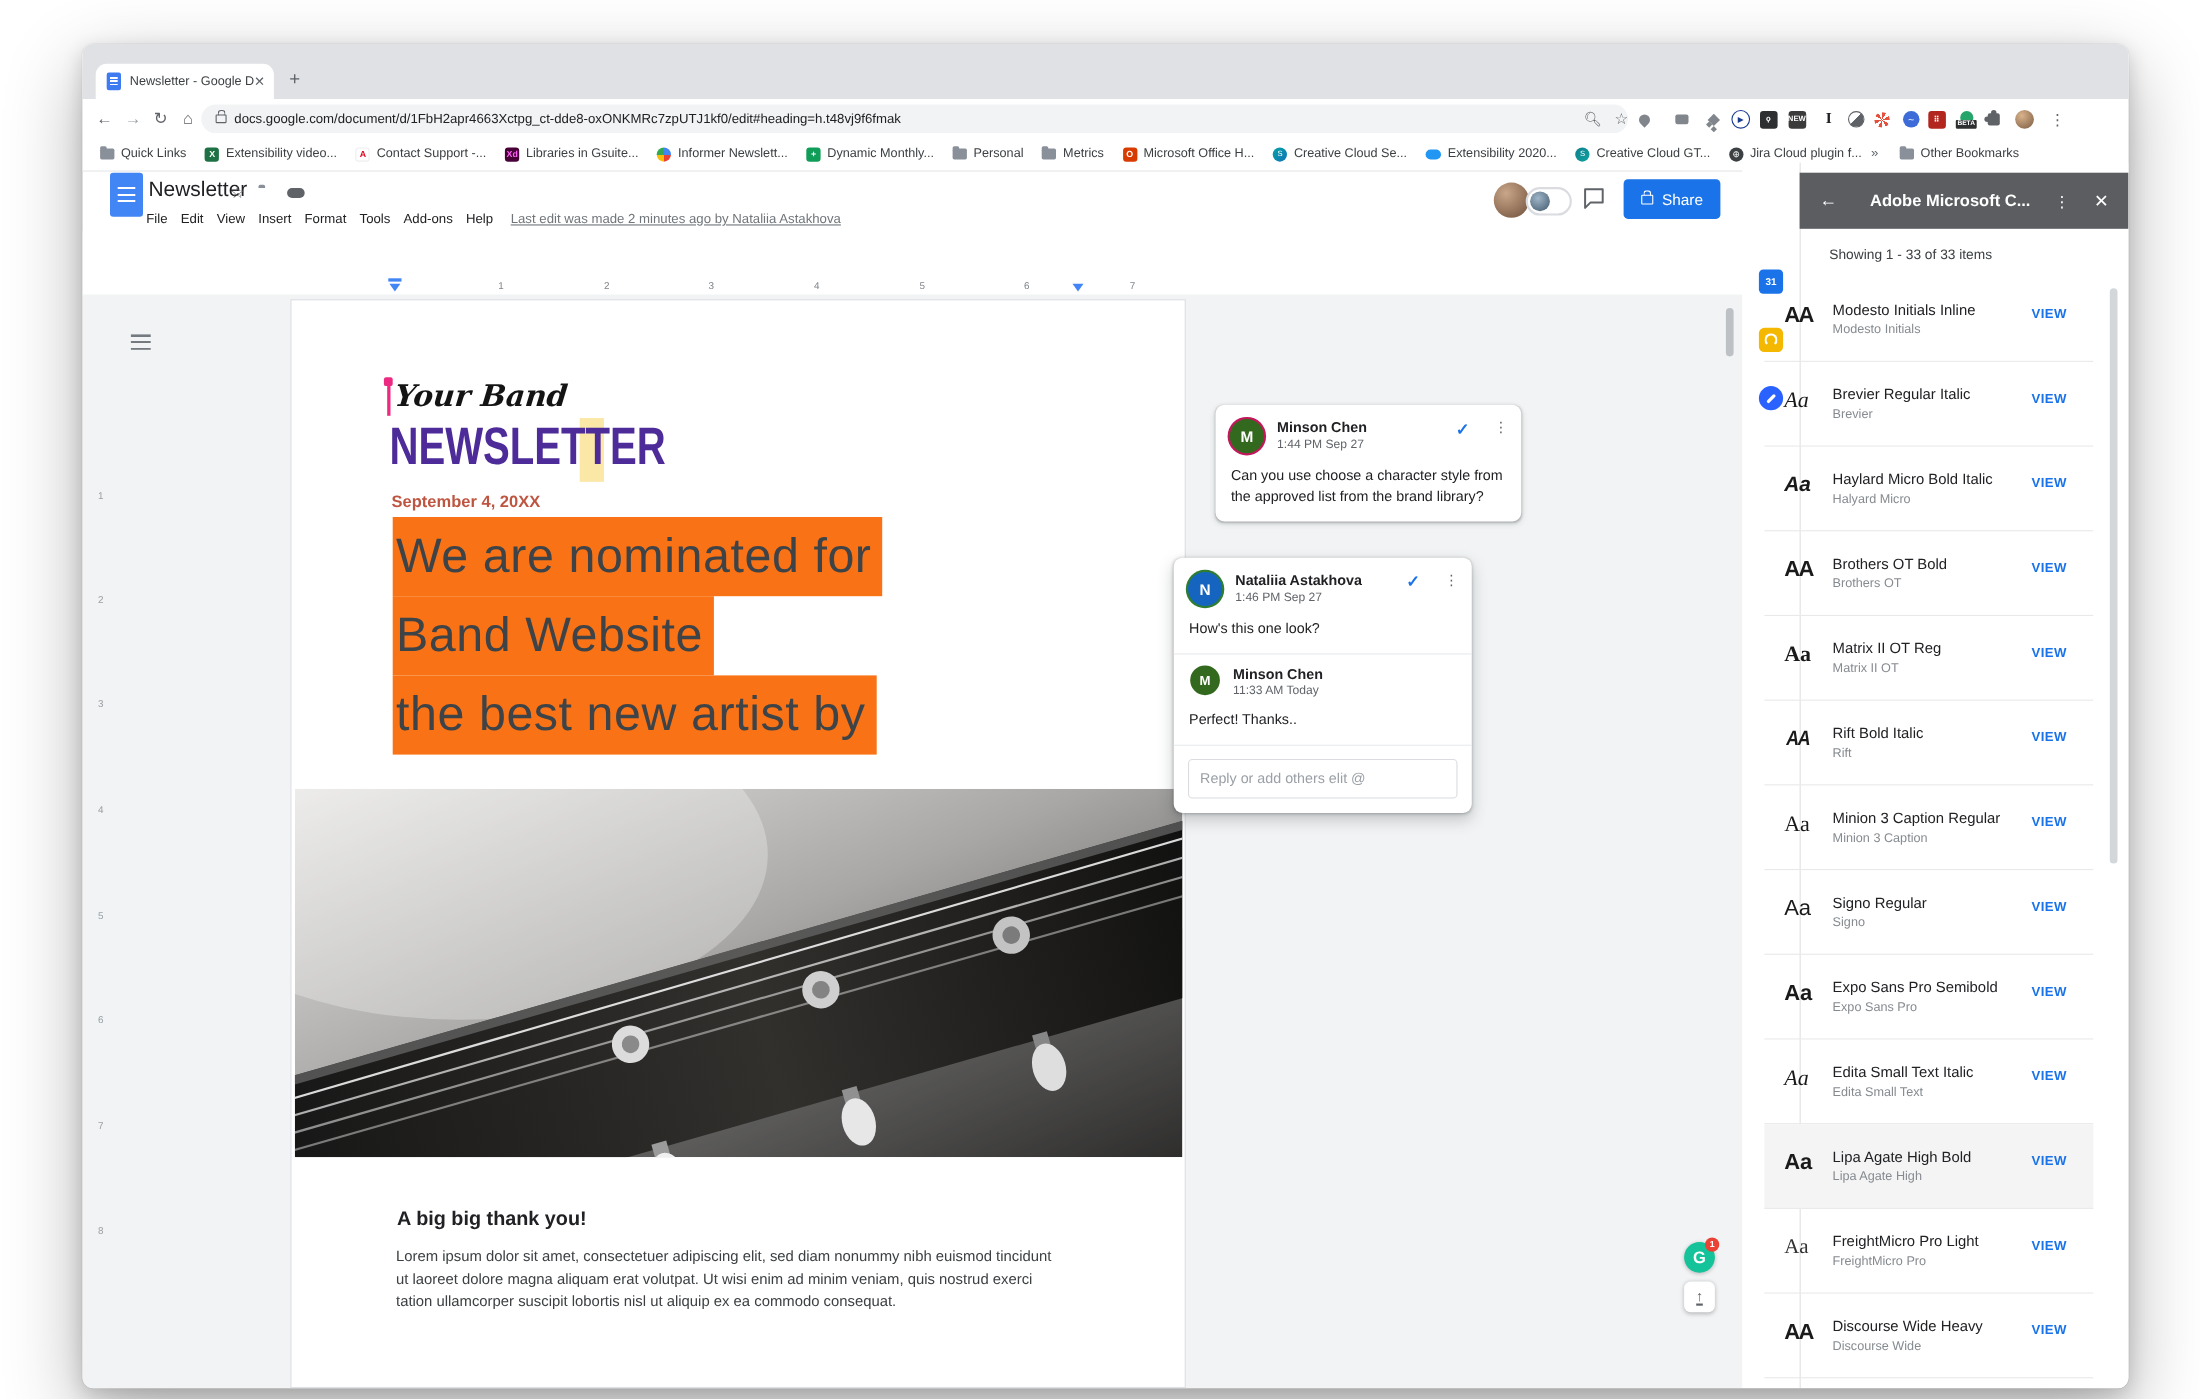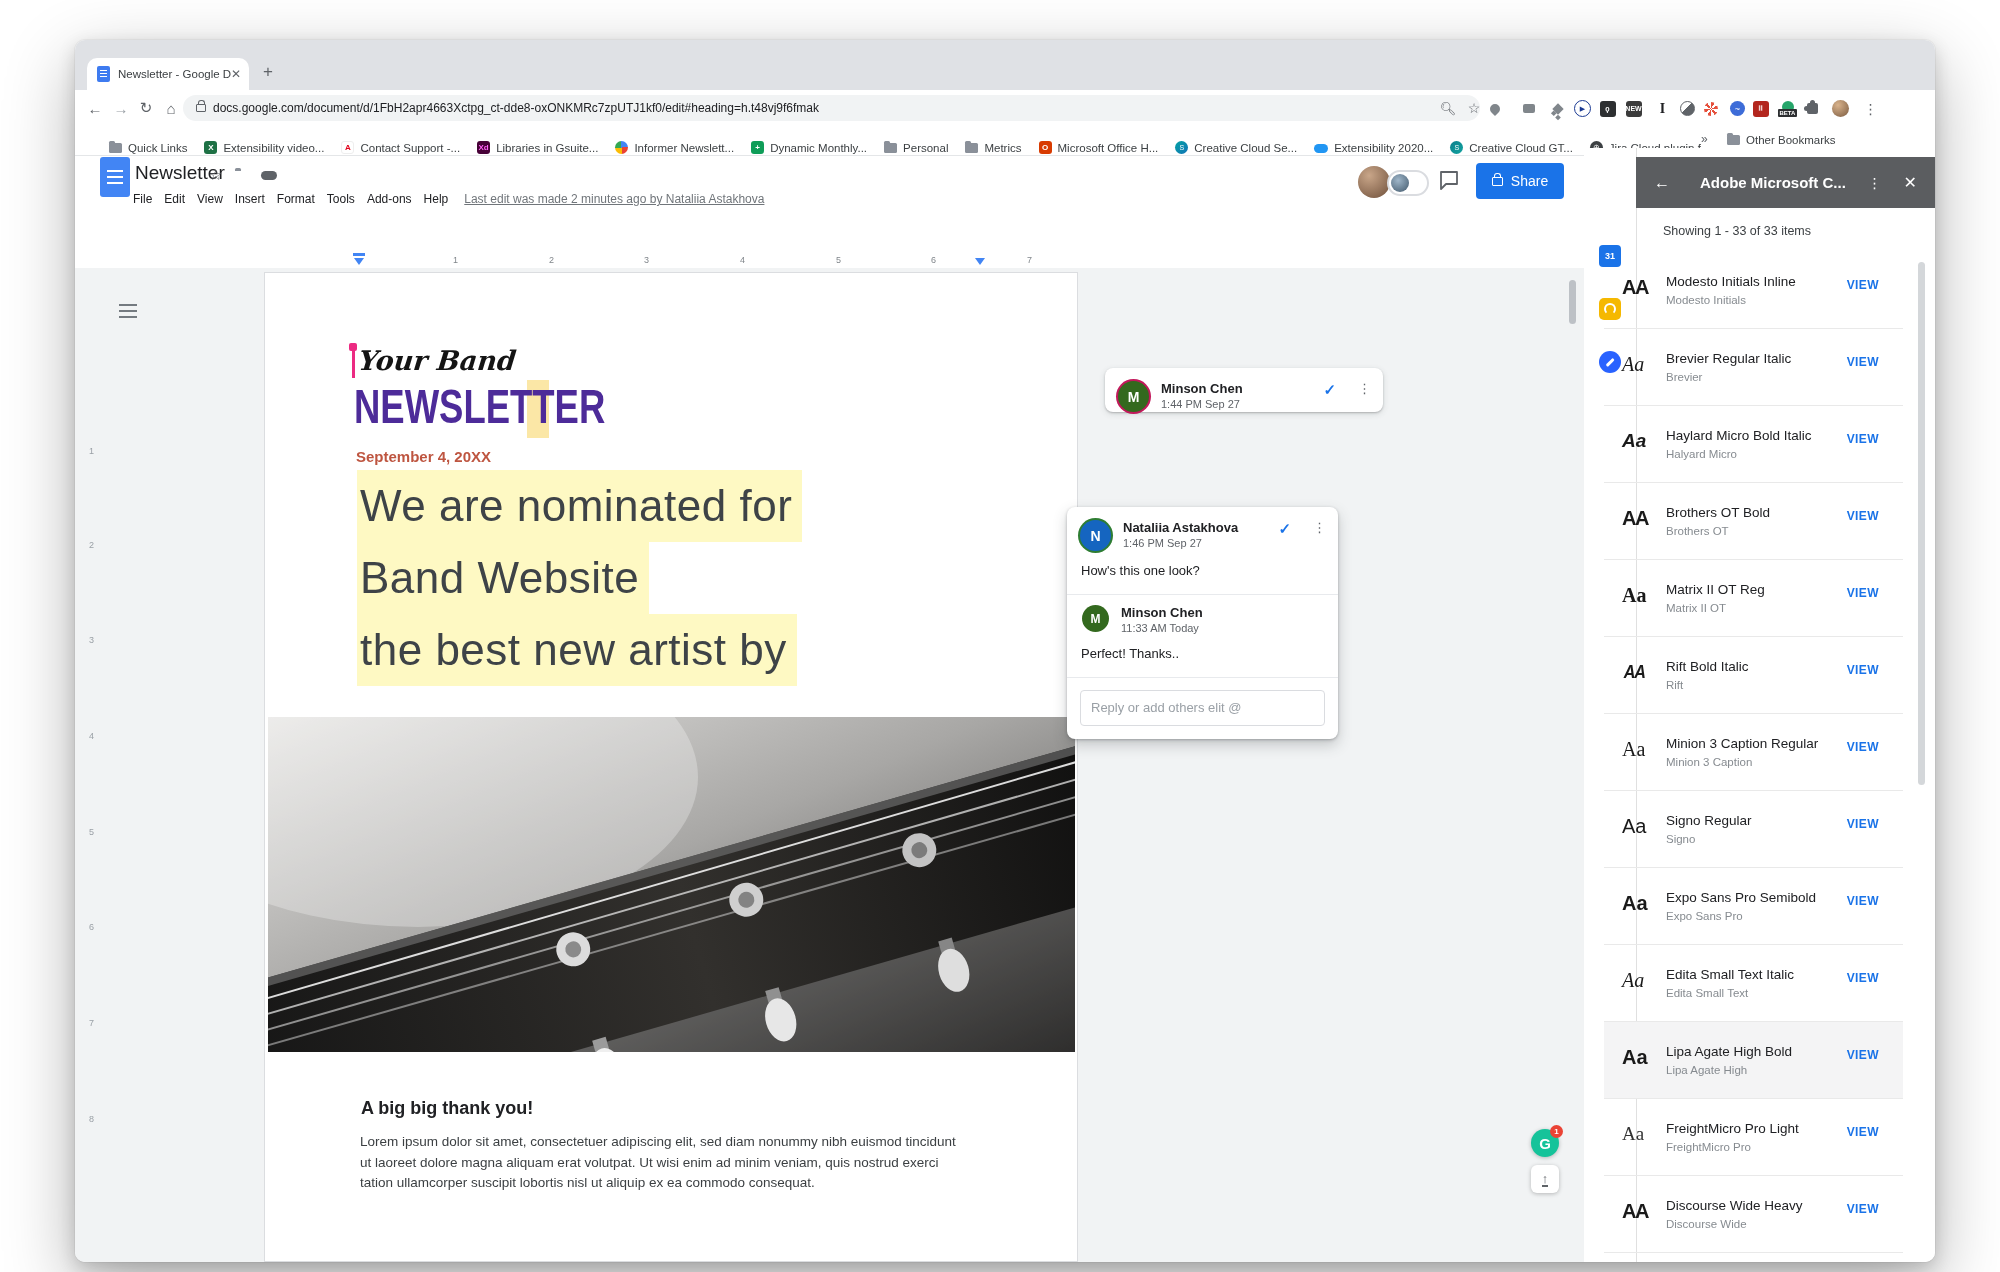--- a/index.html
+++ b/index.html
@@ -19,21 +19,21 @@
   .urlrow{position:absolute;left:0;top:50px;width:1860px;height:36px;background:#fff;}
   .navic{position:absolute;top:0;height:36px;width:24px;display:flex;align-items:center;justify-content:center;color:#5F6368;font-size:15px;}
   .pill{position:absolute;left:108px;top:5px;width:1297px;height:26px;background:#F1F3F4;border-radius:13px;}
   .urltext{position:absolute;left:30px;top:6px;font-size:12px;color:#202124;white-space:nowrap;}
   .lock{position:absolute;left:13px;top:9px;width:8px;height:6px;border:1.4px solid #5F6368;border-radius:1px;}
   .lock::before{content:"";position:absolute;left:0.5px;top:-5px;width:5px;height:4px;border:1.4px solid #5F6368;border-bottom:none;border-radius:3px 3px 0 0;}
   .pillic{position:absolute;top:0;height:26px;width:20px;display:flex;align-items:center;justify-content:center;color:#5F6368;font-size:13px;}
   .ext{position:absolute;top:9px;width:19px;height:19px;display:flex;align-items:center;justify-content:center;font-size:12px;color:#5F6368;}
   .badge-sq{width:16px;height:16px;border-radius:3px;display:flex;align-items:center;justify-content:center;color:#fff;font-size:7px;font-weight:bold;}
   .bkbar{position:absolute;left:0;top:86px;width:1860px;height:29px;background:#fff;border-bottom:1px solid #E4E6E8;}
-  .bklist{position:absolute;left:34px;top:0;height:28px;display:flex;align-items:flex-end;gap:17px;}
+  .bklist{position:absolute;left:16px;top:0;height:28px;display:flex;align-items:center;gap:17px;}
   .bm{display:flex;align-items:center;gap:6px;font-size:11.5px;color:#3C4043;white-space:nowrap;}
   .fold{width:13px;height:10px;background:#8A9099;border-radius:1.5px;position:relative;}
   .fold::before{content:"";position:absolute;left:0;top:-2.5px;width:6px;height:3px;background:#8A9099;border-radius:1.5px 1.5px 0 0;}
   .fvsq{width:13px;height:13px;border-radius:3px;display:flex;align-items:center;justify-content:center;color:#fff;font-size:8px;font-weight:bold;}
   
   .docicon{position:absolute;left:25px;top:117px;width:30px;height:40px;background:#4285F4;border-radius:3px;}
   .docicon::after{content:"";position:absolute;left:7px;top:13px;width:16px;height:16px;
      background:linear-gradient(#fff 0 2px,transparent 2px 6px,#fff 6px 8px,transparent 8px 12px,#fff 12px 14px,transparent 14px);}
   .doctitle{position:absolute;left:60px;top:122px;font-size:19px;color:#202124;}
   .hdric{position:absolute;top:126px;color:#5F6368;font-size:14px;}
@@ -61,21 +61,21 @@
   .page{position:absolute;left:189px;top:232px;width:814px;height:990px;background:#fff;border:1px solid #DBDDE0;box-sizing:border-box;}
   .outline-ic{position:absolute;left:44px;top:264px;width:18px;height:14px;
      background:linear-gradient(#747A80 0 2px,transparent 2px 6px,#747A80 6px 8px,transparent 8px 12px,#747A80 12px 14px,transparent 14px);}
   .caretbar{position:absolute;left:277px;top:310px;width:3px;height:28px;background:#EC2A82;}
   .caretflag{position:absolute;left:274px;top:303px;width:8px;height:8px;background:#EC2A82;border-radius:2px;}
   .brand{position:absolute;left:284px;top:305px;font-family:"DejaVu Serif",serif;font-style:italic;font-weight:bold;font-size:27px;color:#141414;transform:skewX(-6deg);}
   .masthead{position:absolute;left:279px;top:339px;font-size:48px;font-weight:bold;color:#4D2B99;transform:scaleX(.76);transform-origin:left;letter-spacing:0px;white-space:nowrap;}
   .anchorhl{position:absolute;left:452px;top:340px;width:22px;height:58px;background:#FBE7A6;}
   .docdate{position:absolute;left:281px;top:408px;font-size:15px;font-weight:bold;color:#BE5540;}
   .headline{position:absolute;left:282px;top:430px;font-size:44px;color:#3E4347;}
-  .hl{display:block;width:max-content;background:#fef9c3;line-height:72px;height:72px;padding:0 10px 0 3px;white-space:nowrap;letter-spacing:.5px;}
+  .hl{display:block;width:max-content;background:#f97316;line-height:72px;height:72px;padding:0 10px 0 3px;white-space:nowrap;letter-spacing:.5px;}
   .heroimg{position:absolute;left:193px;top:677px;width:807px;height:335px;overflow:hidden;}
   .secthead{position:absolute;left:286px;top:1058px;font-size:18px;font-weight:bold;color:#202124;}
   .bodyline{position:absolute;left:285px;font-size:13.5px;color:#3C4043;white-space:nowrap;}
   .gbtn{position:absolute;left:1456px;display:flex;align-items:center;justify-content:center;}
   .scrollthumb{position:absolute;background:#BDC1C6;border-radius:4px;}
   
   .card{position:absolute;background:#fff;border-radius:8px;box-shadow:0 1px 2px rgba(60,64,67,.30),0 2px 6px rgba(60,64,67,.15);box-sizing:border-box;}
   .card2{box-shadow:0 1px 3px rgba(60,64,67,.35),0 6px 14px rgba(60,64,67,.25);}
   .cav{width:31px;height:31px;border-radius:50%;display:flex;align-items:center;justify-content:center;color:#fff;font-size:14px;font-weight:bold;flex:none;}
   .chead{display:flex;align-items:flex-start;gap:12px;padding:13px 12px 0 13px;}
@@ -520,20 +520,21 @@
   <div class="card" style="left:1030px;top:328px;width:278px;">
     <div class="chead">
       <span class="cav" style="background:#33691E;box-shadow:0 0 0 2px #C2185B;">M</span>
       <span>
         <div class="cname">Minson Chen</div>
         <div class="ctime">1:44 PM Sep 27</div>
       </span>
       <span class="ccheck">✓</span>
       <span class="cdots">⋮</span>
     </div>
+    <div class="cbody">Can you use choose a character style from the approved list from the brand library?</div>
   </div>
 
   <div class="card card2" style="left:992px;top:467px;width:271px;">
     <div class="chead">
       <span class="cav" style="background:#1565C0;box-shadow:0 0 0 2px #2E7D32;">N</span>
       <span>
         <div class="cname">Nataliia Astakhova</div>
         <div class="ctime">1:46 PM Sep 27</div>
       </span>
       <span class="ccheck">✓</span>

